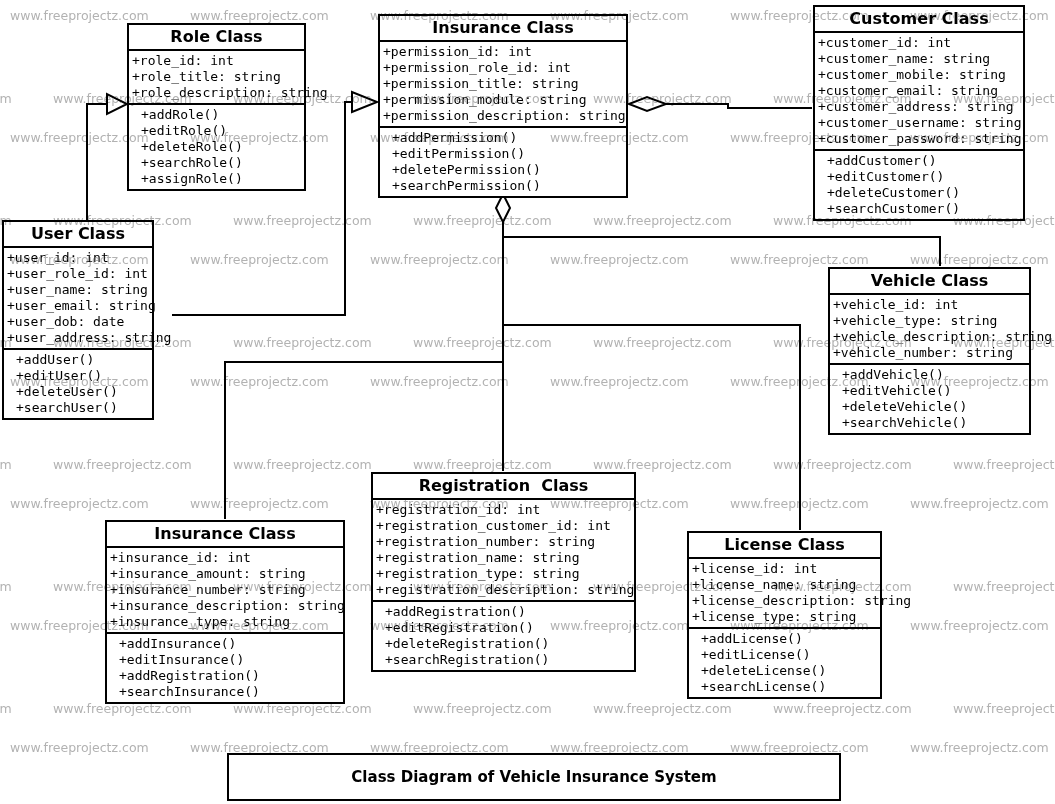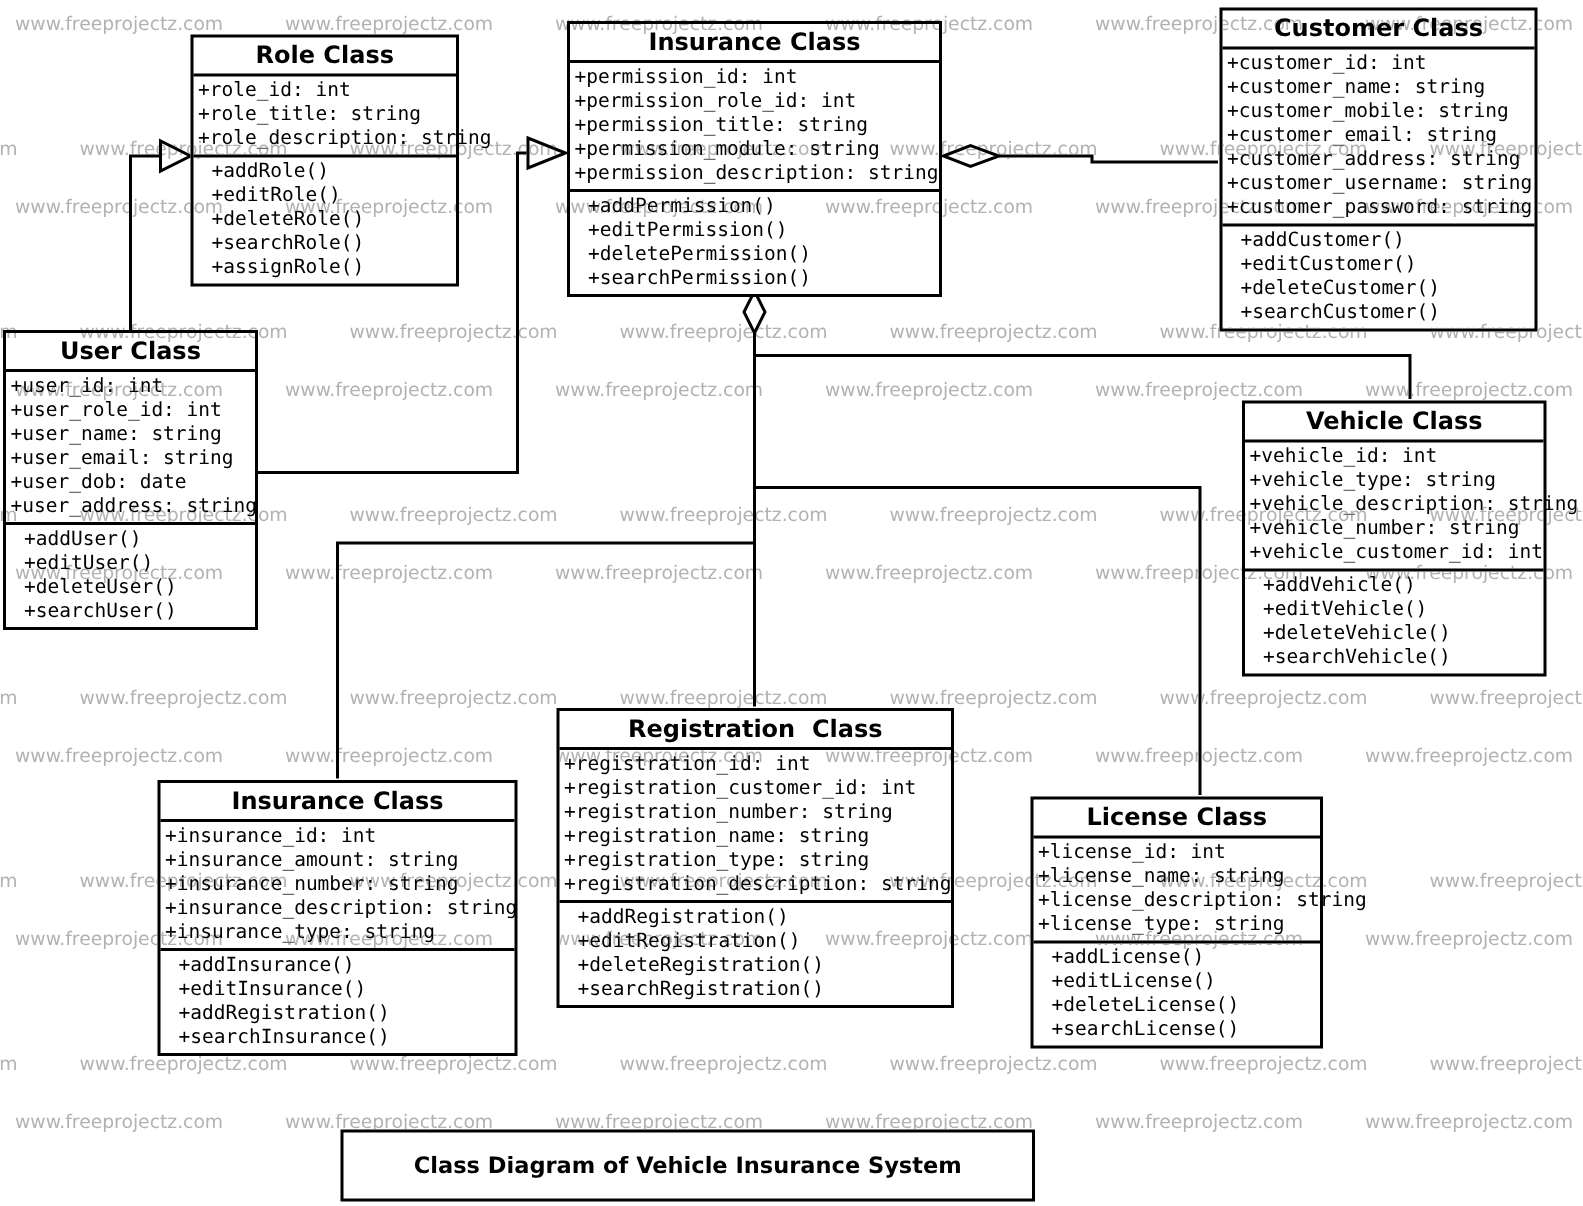--- a/index.html
+++ b/index.html
@@ -53,21 +53,21 @@
     font-size: 13px;
     line-height: 16px;
     white-space: pre;
     color: #000000;
   }
   
   #footer-box {
     position: absolute;
     left: 227px;
     top: 753px;
-    width: 463px;
+    width: 614px;
     height: 48px;
     box-sizing: border-box;
     border: 2px solid #000000;
     background: #ffffff;
     z-index: 2;
     display: flex;
     align-items: center;
     justify-content: center;
   }
   #footer-box .footer-title {
@@ -174,21 +174,21 @@
         <div class="member-line">+customer_password: string</div>
       </div>
     <div class="member-section methods-section">
         <div class="member-line">+addCustomer()</div>
         <div class="member-line">+editCustomer()</div>
         <div class="member-line">+deleteCustomer()</div>
         <div class="member-line">+searchCustomer()</div>
       </div>
   </div>
 
-  <div class="uml-class" style="left:2px; top:220px; width:170px;">
+  <div class="uml-class" style="left:2px; top:220px; width:152px;">
     <span class="class-title">User Class</span>
     <div class="member-section attributes-section">
         <div class="member-line">+user_id: int</div>
         <div class="member-line">+user_role_id: int</div>
         <div class="member-line">+user_name: string</div>
         <div class="member-line">+user_email: string</div>
         <div class="member-line">+user_dob: date</div>
         <div class="member-line">+user_address: string</div>
       </div>
     <div class="member-section methods-section">
@@ -199,21 +199,20 @@
       </div>
   </div>
 
   <div class="uml-class" style="left:828px; top:267px; width:203px;">
     <span class="class-title">Vehicle Class</span>
     <div class="member-section attributes-section">
         <div class="member-line">+vehicle_id: int</div>
         <div class="member-line">+vehicle_type: string</div>
         <div class="member-line">+vehicle_description: string</div>
         <div class="member-line">+vehicle_number: string</div>
-        <div class="member-line">+vehicle_customer_id: int</div>
       </div>
     <div class="member-section methods-section">
         <div class="member-line">+addVehicle()</div>
         <div class="member-line">+editVehicle()</div>
         <div class="member-line">+deleteVehicle()</div>
         <div class="member-line">+searchVehicle()</div>
       </div>
   </div>
 
   <div class="uml-class" style="left:371px; top:472px; width:265px;">

